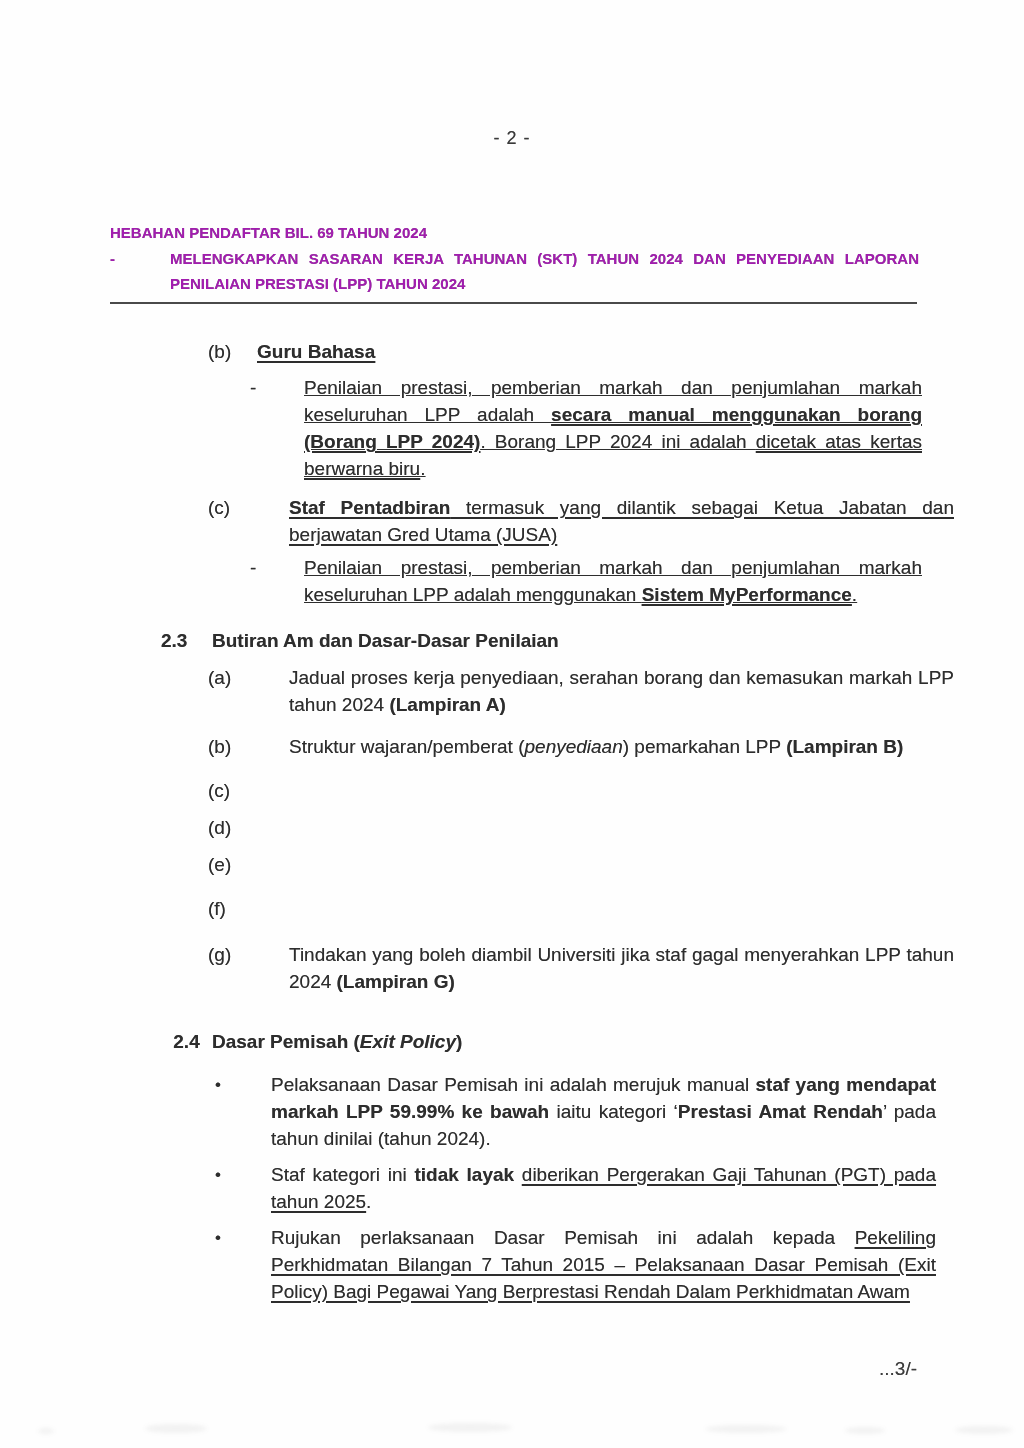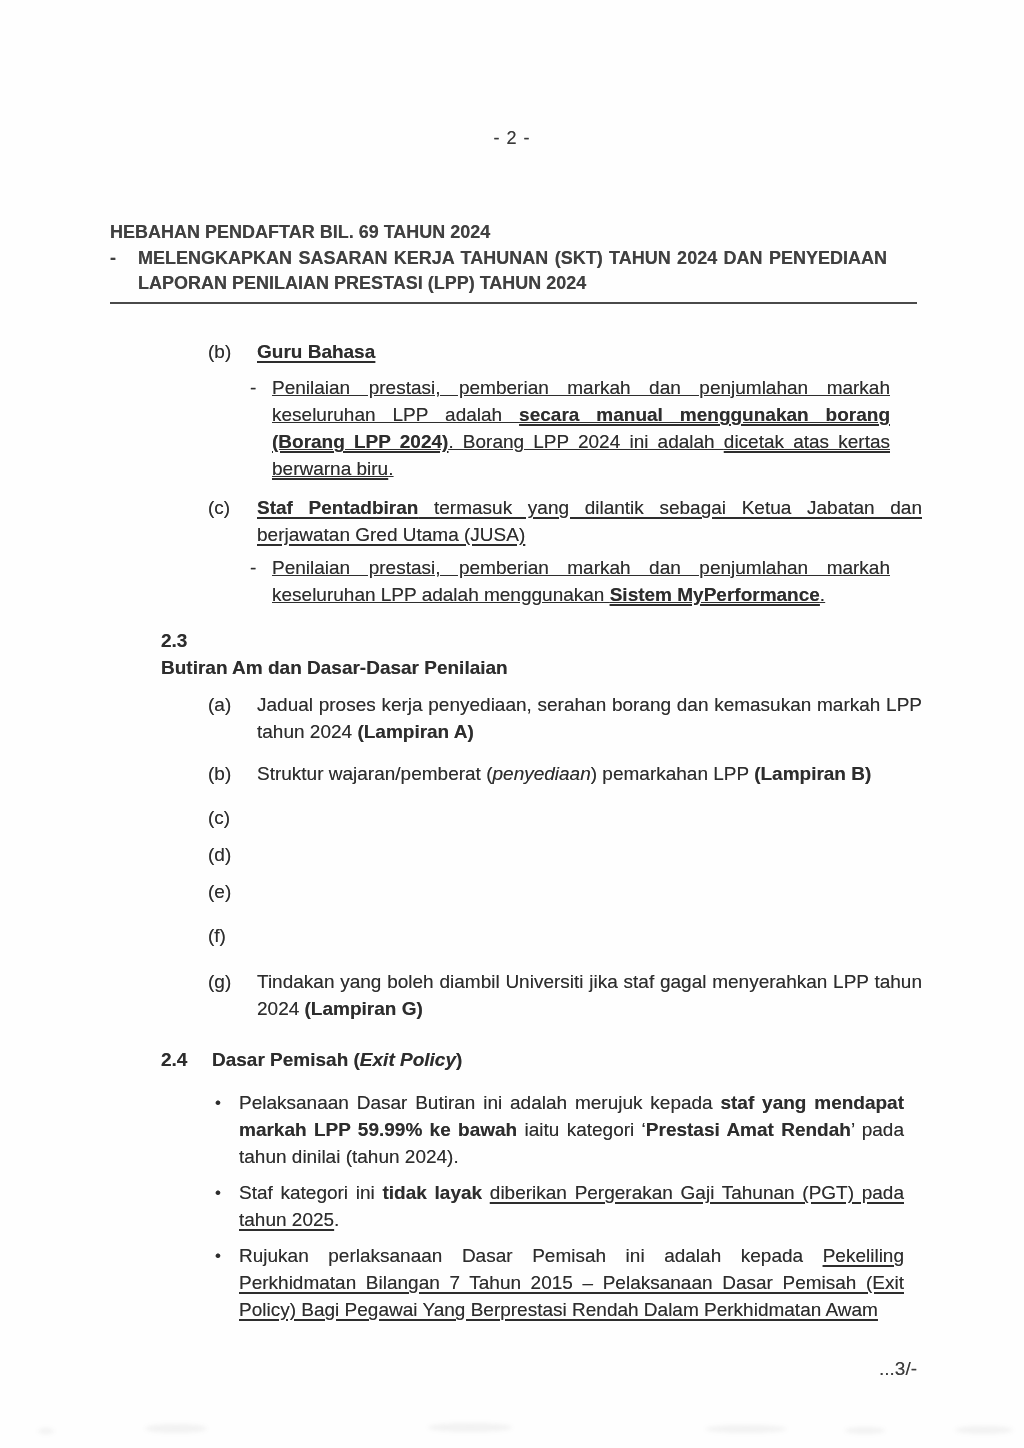--- a/index.html
+++ b/index.html
@@ -10,28 +10,28 @@
     color:#2d2d2d;
   }
   .page{
     position:relative;width:1024px;height:1448px;overflow:hidden;
     background:#fefefe;
     text-shadow:0 0 .3px rgba(45,45,45,.55);
   }
   .b{font-weight:700;}
   .i{font-style:italic;}
   .u{text-decoration:underline;text-decoration-thickness:1.6px;text-underline-offset:3px;}
-  .just{text-align:justify;}
+  .just{text-align:justify;margin-left:32px;}
 
   .pageno{
     padding-top:128px;text-align:center;
     font-size:18px;line-height:20px;color:#3a3a3a;letter-spacing:1px;
   }
 
-  .header{margin:72px 107px 0 110px;font-size:18px;line-height:25px;color:#404040;}
+  .header{margin:72px 107px 0 110px;font-size:15px;line-height:25px;color:#a21caf;}
   .h-title{font-weight:700;}
   .h-subject{display:flex;margin-top:1px;}
   .h-dash{flex:0 0 28px;font-weight:700;}
   .h-text{flex:0 0 749px;font-weight:700;}
   .rule{margin-top:6px;height:2px;background:#4a4a4a;}
 
   .row{display:flex;font-size:19px;line-height:27px;}
   .lab{flex:0 0 auto;}
 
   .sec-row{margin-left:161px;}
@@ -47,29 +47,29 @@
   .sub-text{width:618px;text-decoration:underline;}
 
   .bul-row{margin-left:215px;}
   .bul-dot{width:24px;font-size:17px;}
   .bul-text{width:665px;}
 
   .m-b-title{margin-top:34px;}
   .m-b-para{margin-top:9px;}
   .m-c-title{margin-top:12px;}
   .m-c-para{margin-top:6px;}
-  .m-23{margin-top:19px;flex-direction:column;}
+  .m-23{margin-top:19px;}
   .m-a{margin-top:10px;}
   .m-bb{margin-top:15px;}
   .m-cc{margin-top:17px;}
   .m-dd{margin-top:10px;}
   .m-ee{margin-top:10px;}
   .m-ff{margin-top:17px;}
   .m-gg{margin-top:19px;}
-  .m-24{margin-top:24px;}
+  .m-24{margin-top:33px;text-align:center;}
   .m-bul1{margin-top:16px;}
   .m-bul2{margin-top:9px;}
   .m-bul3{margin-top:9px;}
 
   .footer{
     position:absolute;top:1358px;right:107px;
     font-size:19px;color:#3c3c3c;
   }
   .smudge{position:absolute;background:rgba(90,90,90,.07);filter:blur(2px);border-radius:50%;}
 </style>
@@ -137,21 +137,21 @@
     <span class="item-text just"><span>Tindakan yang boleh diambil Universiti jika staf gagal menyerahkan LPP tahun 2024 </span><span class="b">(Lampiran G)</span></span>
   </div>
 
   <div class="row sec-row m-24">
     <span class="lab sec-num">2.4</span>
     <span class="sec-head"><span class="b">Dasar Pemisah (</span><span class="b i">Exit Policy</span><span class="b">)</span></span>
   </div>
 
   <div class="row bul-row m-bul1">
     <span class="lab bul-dot">•</span>
-    <span class="bul-text just"><span>Pelaksanaan Dasar Butiran ini adalah merujuk kepada </span><span class="b">staf yang mendapat markah LPP 59.99% ke bawah</span><span> iaitu kategori ‘</span><span class="b">Prestasi Amat Rendah</span><span>’ pada tahun dinilai (tahun 2024).</span></span>
+    <span class="bul-text just"><span>Pelaksanaan Dasar Pemisah ini adalah merujuk manual </span><span class="b">staf yang mendapat markah LPP 59.99% ke bawah</span><span> iaitu kategori ‘</span><span class="b">Prestasi Amat Rendah</span><span>’ pada tahun dinilai (tahun 2024).</span></span>
   </div>
   <div class="row bul-row m-bul2">
     <span class="lab bul-dot">•</span>
     <span class="bul-text just"><span>Staf kategori ini </span><span class="b">tidak layak</span><span> </span><span class="u">diberikan Pergerakan Gaji Tahunan (PGT) pada tahun 2025</span><span>.</span></span>
   </div>
   <div class="row bul-row m-bul3">
     <span class="lab bul-dot">•</span>
     <span class="bul-text just"><span>Rujukan perlaksanaan Dasar Pemisah ini adalah kepada </span><span class="u">Pekeliling Perkhidmatan Bilangan 7 Tahun 2015 – Pelaksanaan Dasar Pemisah (Exit Policy) Bagi Pegawai Yang Berprestasi Rendah Dalam Perkhidmatan Awam</span></span>
   </div>
 

